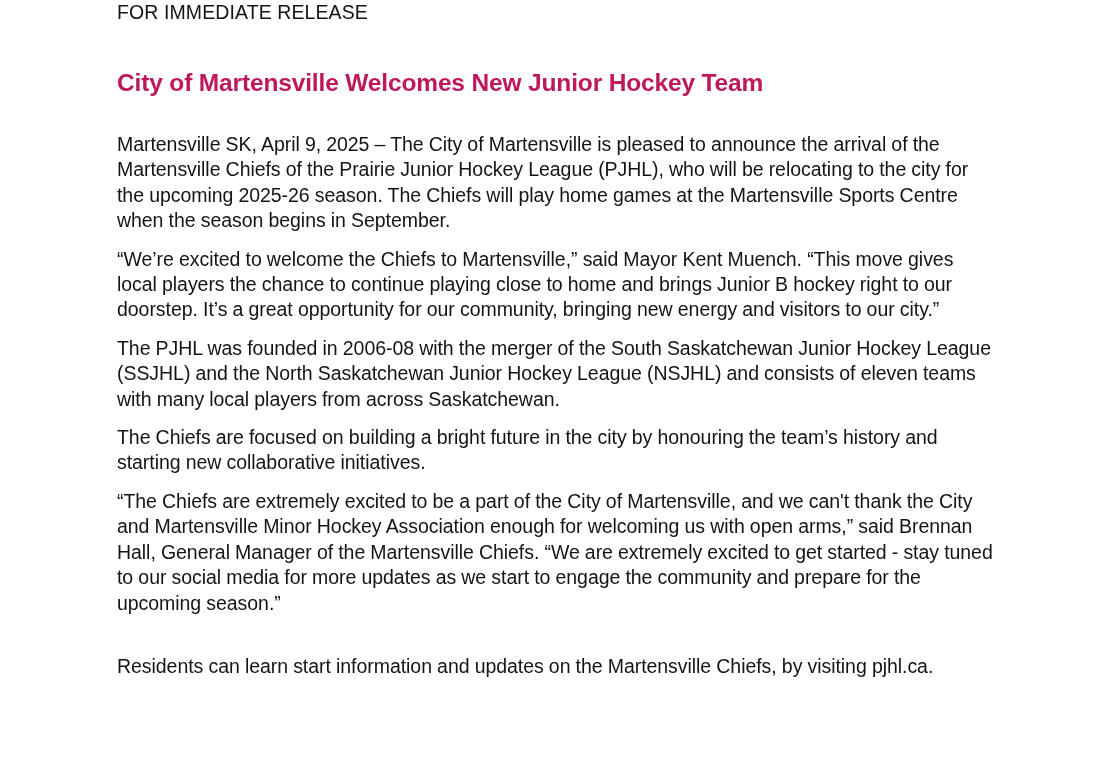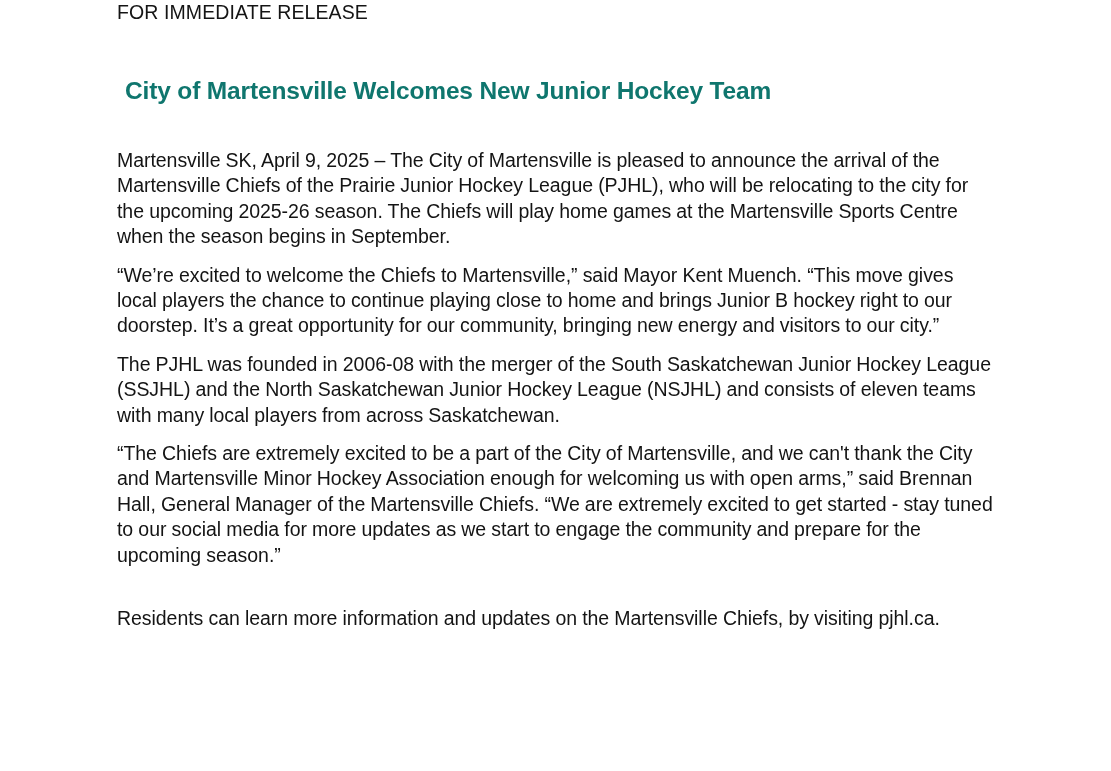--- a/index.html
+++ b/index.html
@@ -34,22 +34,22 @@
     letter-spacing: 0.1px;
     color: #141414;
     margin: 0;
     padding-top: 6px;
   }
   .headline {
     font-size: 24.5px;
     font-weight: bold;
     line-height: 30px;
     letter-spacing: -0.15px;
-    color: #0f766e;
-    margin: 8px;
+    color: #be185d;
+    margin: 0;
     padding-top: 43px;
   }
   .para {
     font-size: 19.5px;
     line-height: 25.4px;
     letter-spacing: -0.05px;
     color: #141414;
     margin: 0;
     padding-top: 13px;
     text-align: left;
@@ -75,19 +75,20 @@
 
     <h1 class="headline">City of Martensville Welcomes New Junior Hockey Team</h1>
 
     <p class="para first-body"><b>Martensville SK</b><span>, April 9, 2025 – The City of Martensville is pleased to announce the arrival of the Martensville Chiefs of the Prairie Junior Hockey League (PJHL), who will be relocating to the city for the upcoming 2025-26 season. The Chiefs will play home games at the Martensville Sports Centre when the season begins in September.</span></p>
 
 
     <p class="para"> “We’re excited to welcome the Chiefs to Martensville,” said Mayor Kent Muench. “This move gives local players the chance to continue playing close to home and brings Junior B hockey right to our doorstep. It’s a great opportunity for our community, bringing new energy and visitors to our city.”</p>
 
     <p class="para">The PJHL was founded in 2006-08 with the merger of the South Saskatchewan Junior Hockey League (SSJHL) and the North Saskatchewan Junior Hockey League (NSJHL) and consists of eleven teams with many local players from across Saskatchewan.</p>
 
+    <p class="para">The Chiefs are focused on building a bright future in the city by honouring the team’s history and starting new collaborative initiatives.</p>
 
     <p class="para">“The Chiefs are extremely excited to be a part of the City of Martensville, and we can't thank the City and Martensville Minor Hockey Association enough for welcoming us with open arms,” said Brennan Hall, General Manager of the Martensville Chiefs. “We are extremely excited to get started - stay tuned to our social media for more updates as we start to engage the community and prepare for the upcoming season.”</p>
 
-    <p class="para spaced-before">Residents can learn more information and updates on the Martensville Chiefs, by visiting pjhl.ca.</p>
+    <p class="para spaced-before">Residents can learn start information and updates on the Martensville Chiefs, by visiting pjhl.ca.</p>
 
   </div>
 </div>
 
 </body></html>

